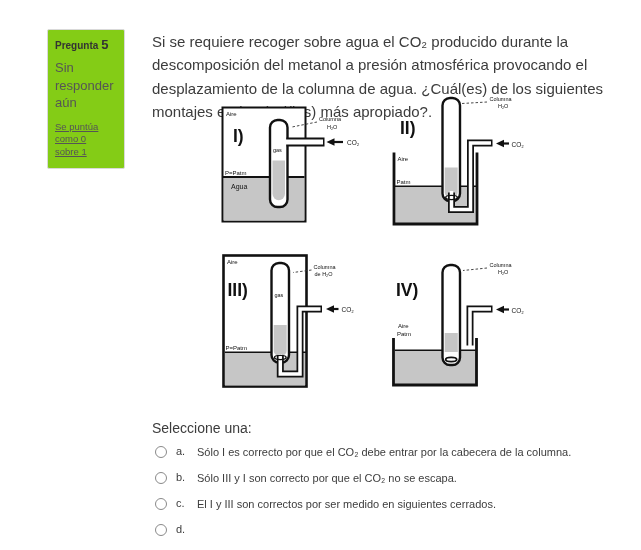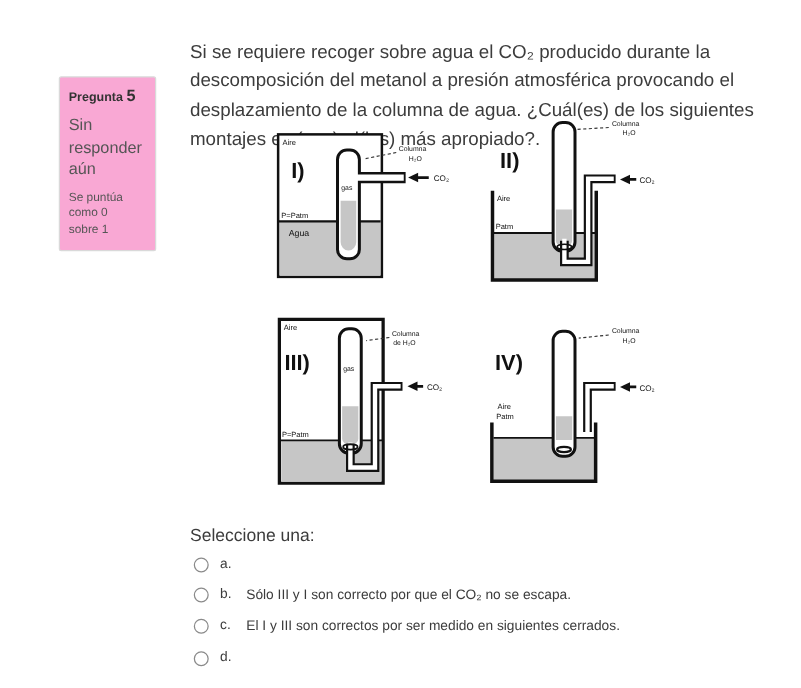--- a/index.html
+++ b/index.html
@@ -4,28 +4,27 @@
 <style>
   html,body { margin:0; padding:0; }
   body {
     width:641px; height:550px; position:relative; overflow:hidden;
     background:#ffffff;
     font-family:"Liberation Sans","DejaVu Sans",sans-serif;
   }
   
   .qinfo {
     position:absolute; left:47px; top:29px; width:78px; box-sizing:border-box;
-    background:#f9a8d4; border:1px solid #d9d9d9; border-radius:2px;
+    background:#84cc16; border:1px solid #d9d9d9; border-radius:2px;
     padding:7px 15px 9px 7px;
-    margin-top:32px;
   }
   .qtitle { font-size:10px; font-weight:bold; color:#333; }
   .qtitle .num { font-size:13px; }
   .qstatus { margin-top:7px; font-size:13px; color:#555; line-height:1.35; }
-  .qgrade  { margin-top:9px; font-size:9.5px; color:#555; line-height:1.35; }
+  .qgrade  { margin-top:9px; font-size:9.5px; color:#555; line-height:1.35;text-decoration:underline; }
   
   .qtext {
     position:absolute; left:152px; top:30px; width:470px; margin:0;
     font-size:15px; line-height:1.55; color:#3c3c3c;
   }
   
   .diagram { position:absolute; }
   .diagram text { font-family:"Liberation Sans","DejaVu Sans",sans-serif; fill:#111; }
   .numeral { font-family:"Liberation Serif","DejaVu Serif",serif; font-weight:bold; font-size:17.5px; }
   .lbl6  { font-size:6px; }
@@ -144,20 +143,21 @@
   <text x="498" y="274" class="lbl55">H₂O</text>
   <path d="M487,268 L463,270.5" class="dash"></path>
 </svg>
 
 <div class="prompt">Seleccione una:</div>
 
 <div class="options">
   <div class="option">
     <span class="radio"></span>
     <span class="letter">a.</span>
+    <span class="otext">Sólo I es correcto por que el CO₂ debe entrar por la cabecera de la columna.</span>
   </div>
   <div class="option">
     <span class="radio"></span>
     <span class="letter">b.</span>
     <span class="otext">Sólo III y I son correcto por que el CO₂ no se escapa.</span>
   </div>
   <div class="option">
     <span class="radio"></span>
     <span class="letter">c.</span>
     <span class="otext">El I y III son correctos por ser medido en siguientes cerrados.</span>

